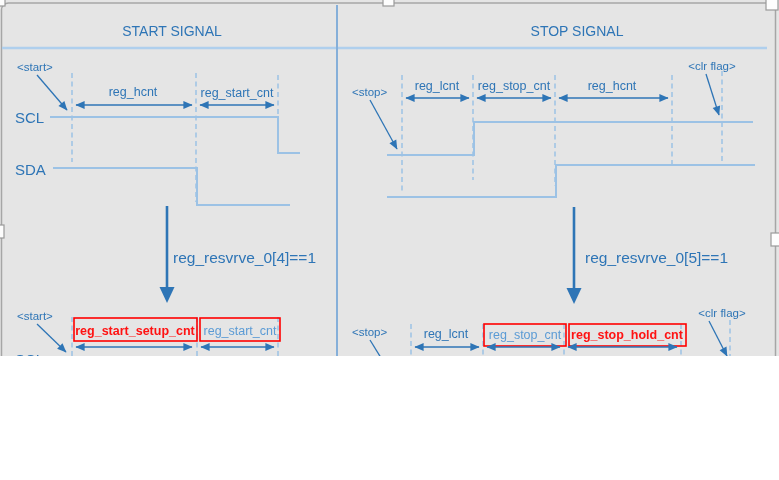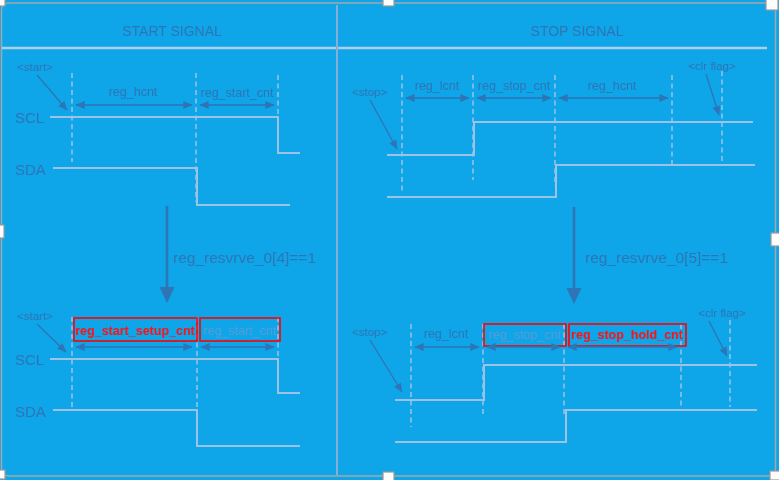--- a/index.html
+++ b/index.html
@@ -1,16 +1,16 @@
 <!DOCTYPE html>
 <html><head>
 <meta charset="utf-8">
 <style>
   html,body{margin:0;padding:0;background:#fff;}
-  .stage{position:relative;width:779px;height:480px;background:#0ea5e9;overflow:hidden;
+  .stage{position:relative;width:779px;height:356px;background:#e5e5e5;overflow:hidden;
          font-family:"Liberation Sans", sans-serif;}
   svg{display:block;}
   text{font-family:"Liberation Sans", sans-serif;}
   .title-txt{font-size:14px;fill:#2E75B6;}
   .sig-txt{font-size:15px;fill:#2E75B6;}
   .lbl-txt{font-size:12.5px;fill:#2E75B6;}
   .lbl-red{font-size:12.5px;fill:#FF1212;font-weight:bold;}
   .lbl-boxblue{font-size:12.5px;fill:#5B9BD5;}
   .evt-txt{font-size:11.5px;fill:#2E75B6;}
   .cond-txt{font-size:15.5px;fill:#2E75B6;}

